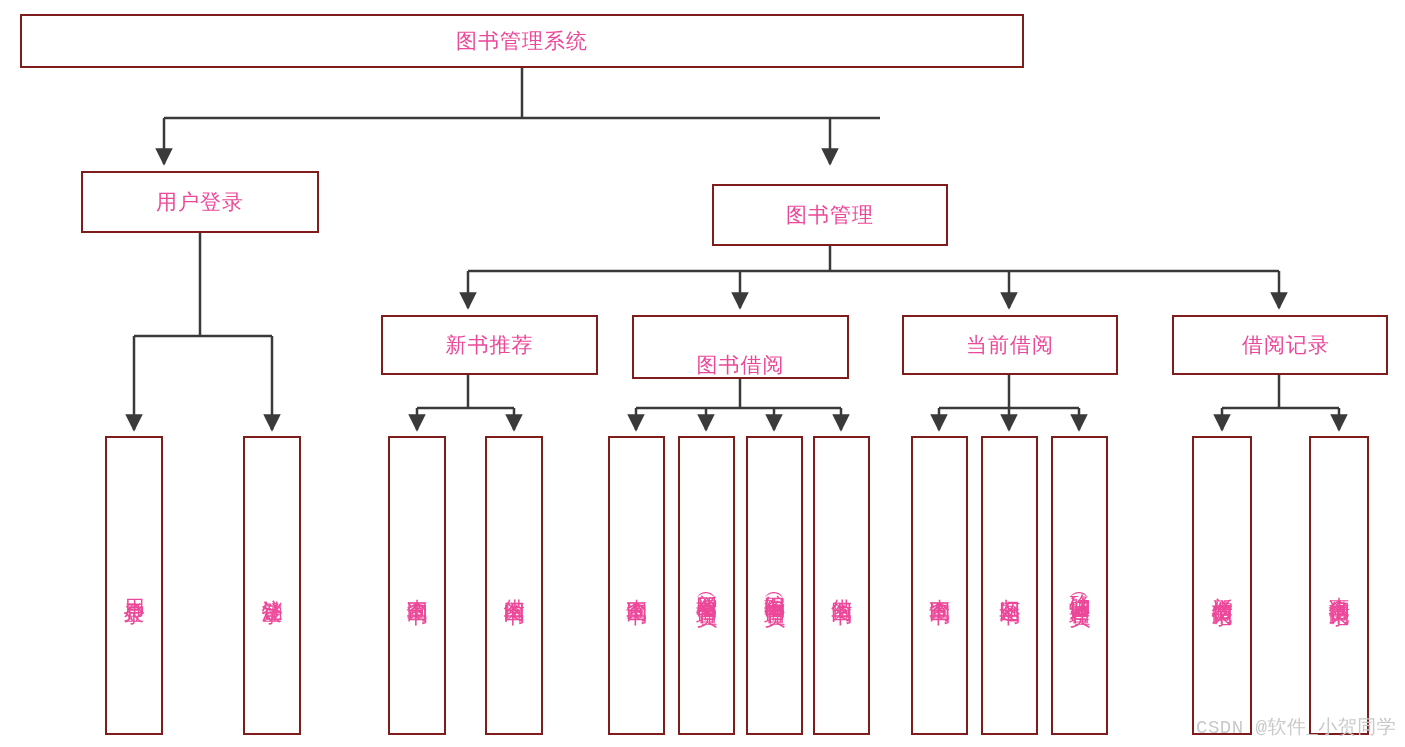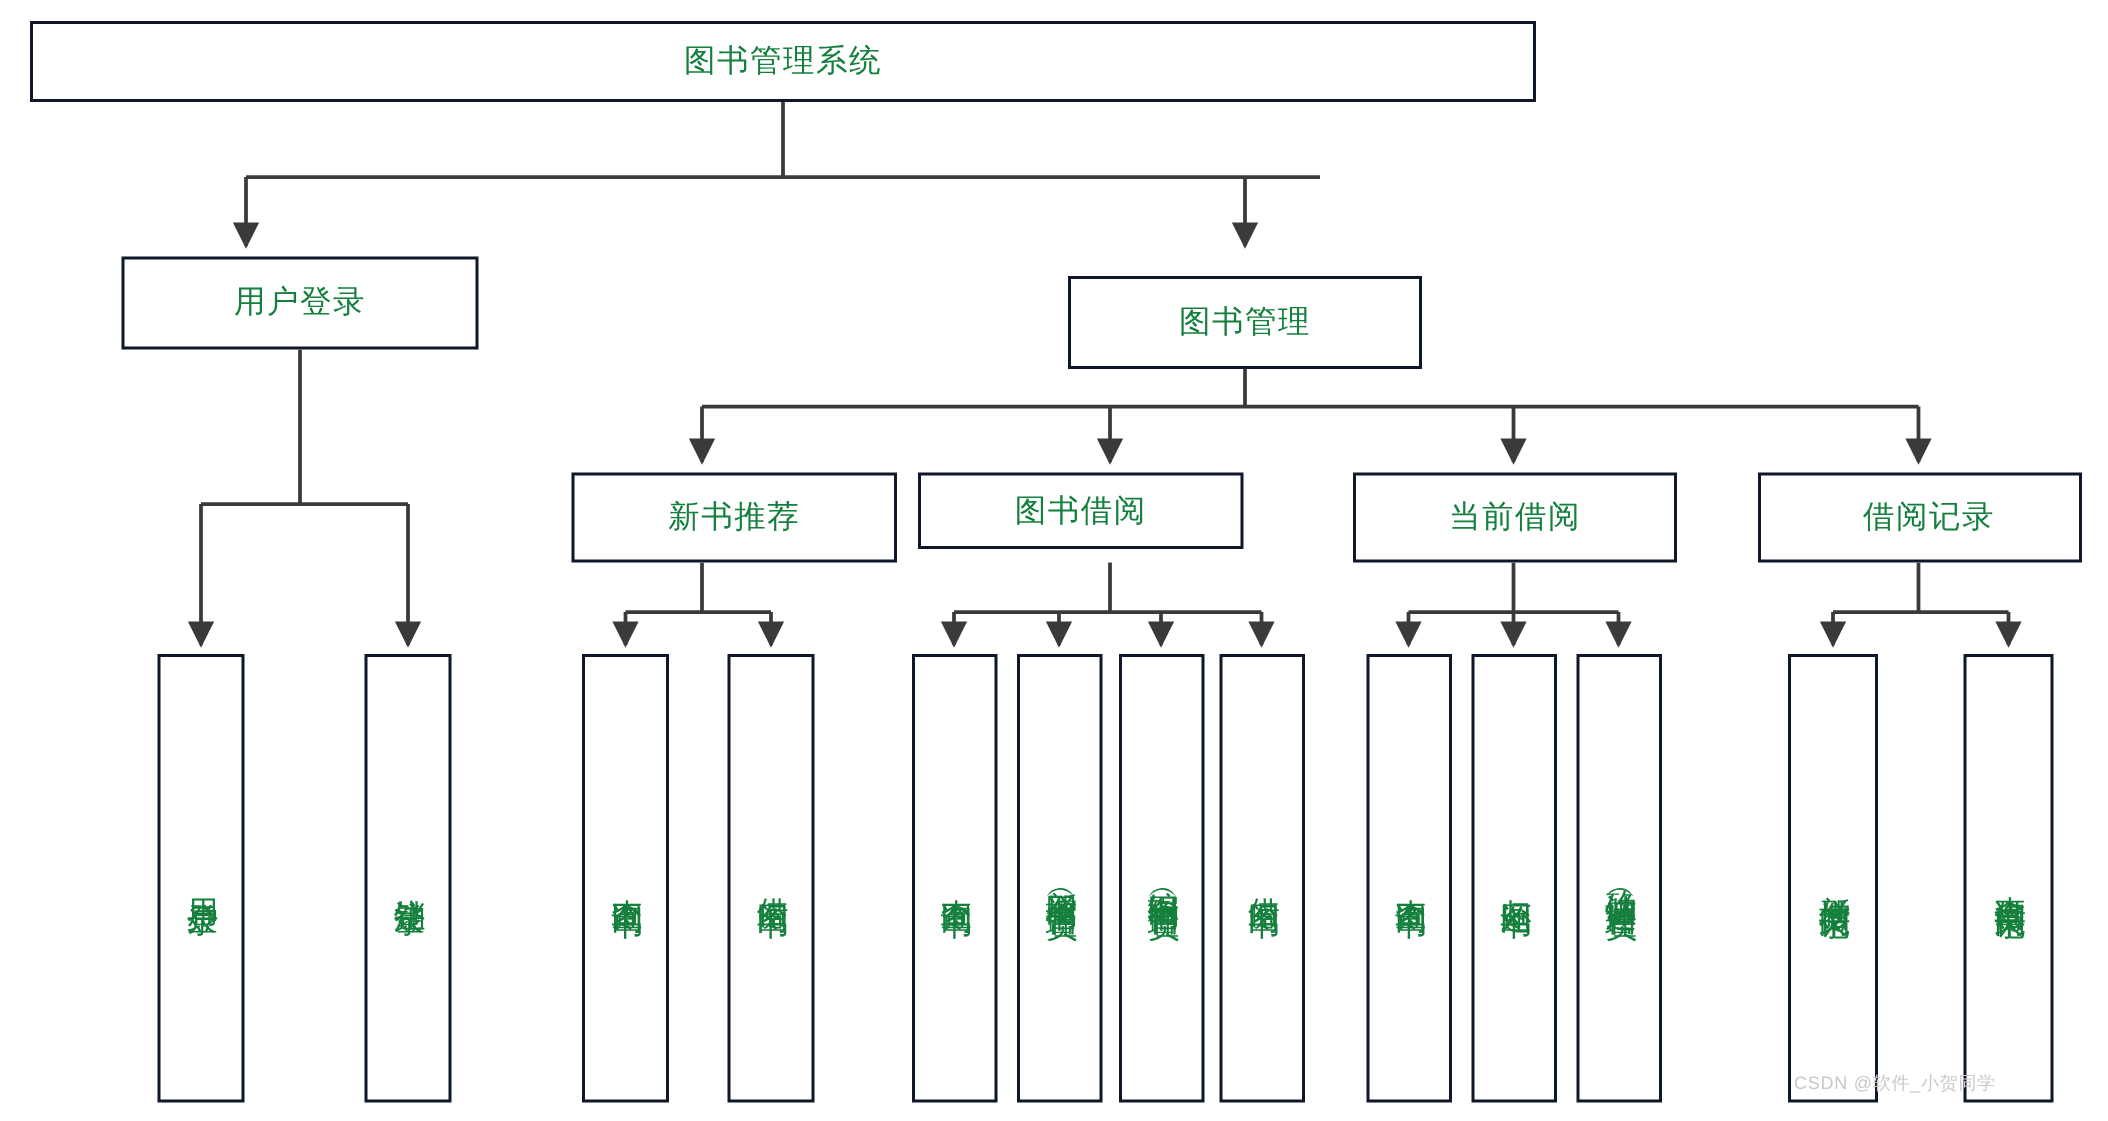--- a/index.html
+++ b/index.html
@@ -22,26 +22,26 @@
     position: absolute;
     left: 0;
     top: 0;
     width: 1405px;
     height: 747px;
     pointer-events: none;
   }
   .node {
     position: absolute;
     box-sizing: border-box;
-    border: 2px solid #0f172a;
+    border: 2px solid #7f1d1d;
     background: #ffffff;
     display: flex;
     align-items: center;
     justify-content: center;
-    color: #15803d;
+    color: #ec4899;
     text-align: center;
     z-index: 2;
   }
   .node.horiz {
     font-size: 21px;
     letter-spacing: 1px;
     line-height: 1.2;
   }
   .node.vert {
     writing-mode: vertical-rl;
@@ -52,25 +52,25 @@
     padding: 6px 0;
   }
   .node.vert .vlabel {
     writing-mode: vertical-rl;
     text-orientation: upright;
     display: block;
   }
   .watermark {
     position: absolute;
     z-index: 5;
-    font-size: 12px;
+    font-size: 19px;
     color: #c9c9c9;
     white-space: nowrap;
     letter-spacing: 0.5px;
-    font-family: Liberation Sans, sans-serif;
+    font-family: Liberation Mono, monospace;
   }
 </style>
 </head>
 <body>
 
 <div id="canvas">
 
   <svg id="edges" viewBox="0 0 1405 747" width="1405" height="747" xmlns="http://www.w3.org/2000/svg">
     <defs>
       <marker id="arrow" viewBox="0 0 10 10" refX="9" refY="5" markerWidth="7" markerHeight="7" orient="auto-start-reverse">
@@ -130,21 +130,21 @@
   <div class="node horiz" style="left:81px; top:171px; width:238px; height:62px;">
     <span>用户登录</span>
   </div>
   <div class="node horiz" style="left:712px; top:184px; width:236px; height:62px;">
     <span>图书管理</span>
   </div>
 
   <div class="node horiz" style="left:381px; top:315px; width:217px; height:60px;">
     <span>新书推荐</span>
   </div>
-  <div class="node horiz" style="left:612px; top:315px; width:217px; height:51px;">
+  <div class="node horiz" style="left:632px; top:315px; width:217px; height:64px;align-items:flex-end;">
     <span>图书借阅</span>
   </div>
   <div class="node horiz" style="left:902px; top:315px; width:216px; height:60px;">
     <span>当前借阅</span>
   </div>
   <div class="node horiz" style="left:1172px; top:315px; width:216px; height:60px;padding-left:12px;">
     <span>借阅记录</span>
   </div>
 
   <div class="node vert" style="left:105px; top:436px; width:58px; height:299px;">

